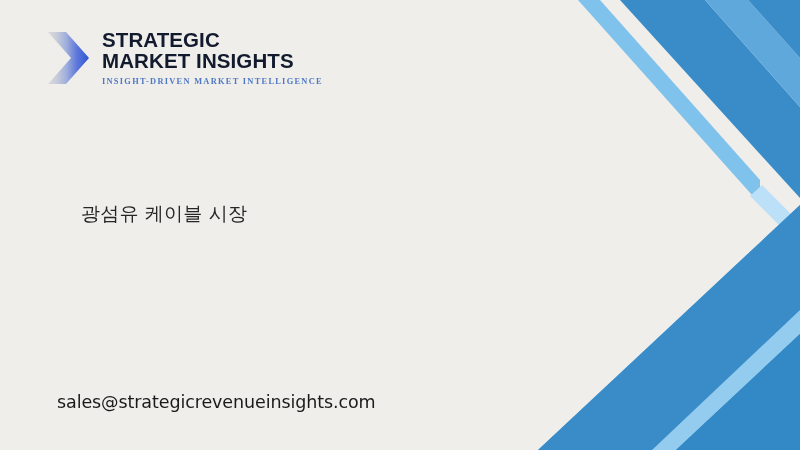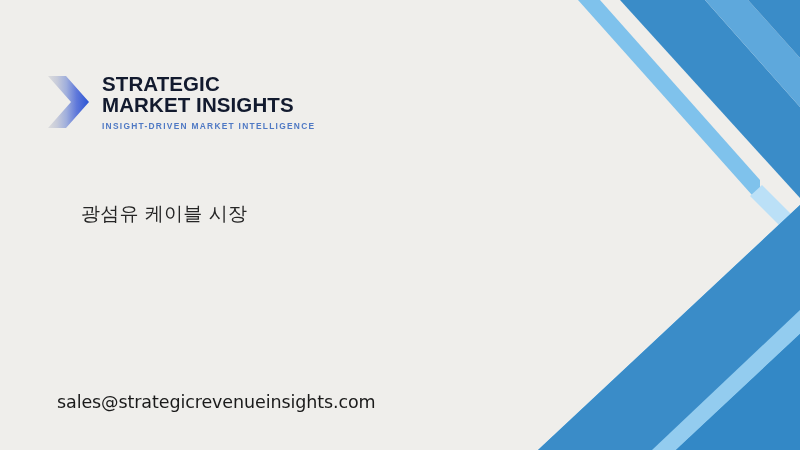--- a/index.html
+++ b/index.html
@@ -33,21 +33,20 @@
   }
 
   
   #logo {
     position: absolute;
     left: 46px;
     top: 29px;
     display: flex;
     align-items: center;
     gap: 12px;
-    margin-top: 44px;
   }
 
   #logo-mark {
     width: 44px;
     height: 54px;
     flex: none;
     display: block;
   }
 
   #logo-text {
@@ -61,21 +60,21 @@
     font-weight: bold;
     font-size: 20.5px;
     line-height: 21px;
     letter-spacing: 0.1px;
     color: #121A2E;
     white-space: nowrap;
   }
 
   #logo-tagline {
     margin-top: 6px;
-    font-family: Liberation Sans, sans-serif;
+    font-family: Liberation Serif, serif;
     font-size: 8.4px;
     font-weight: bold;
     letter-spacing: 1.28px;
     color: #4F79C4;
     white-space: nowrap;
   }
 
   
   #report-title {
     position: absolute;

